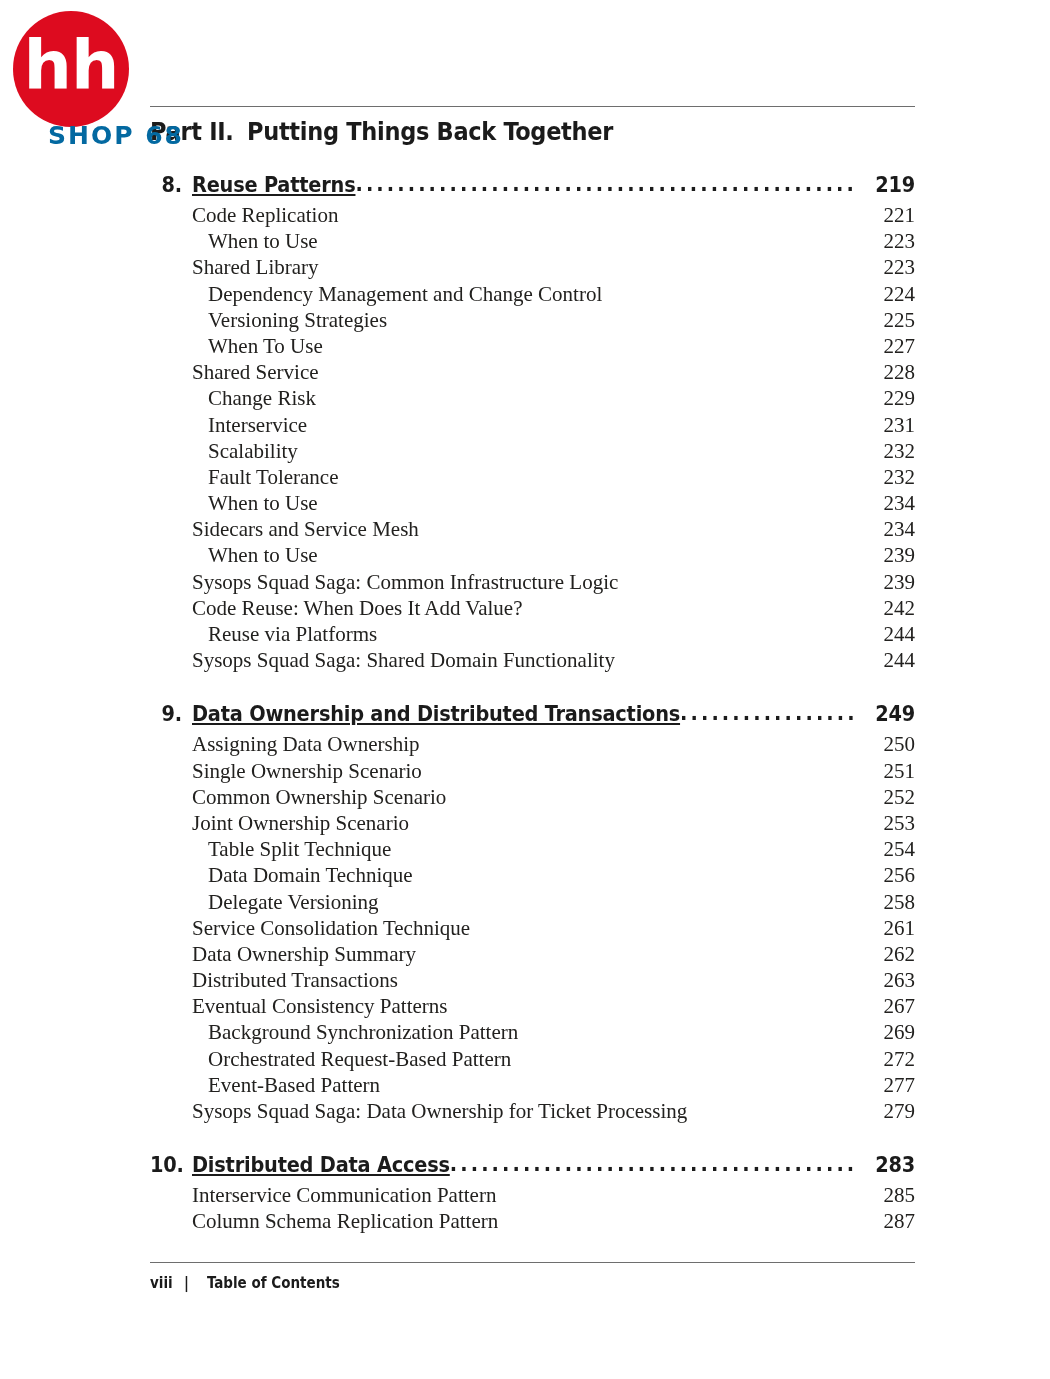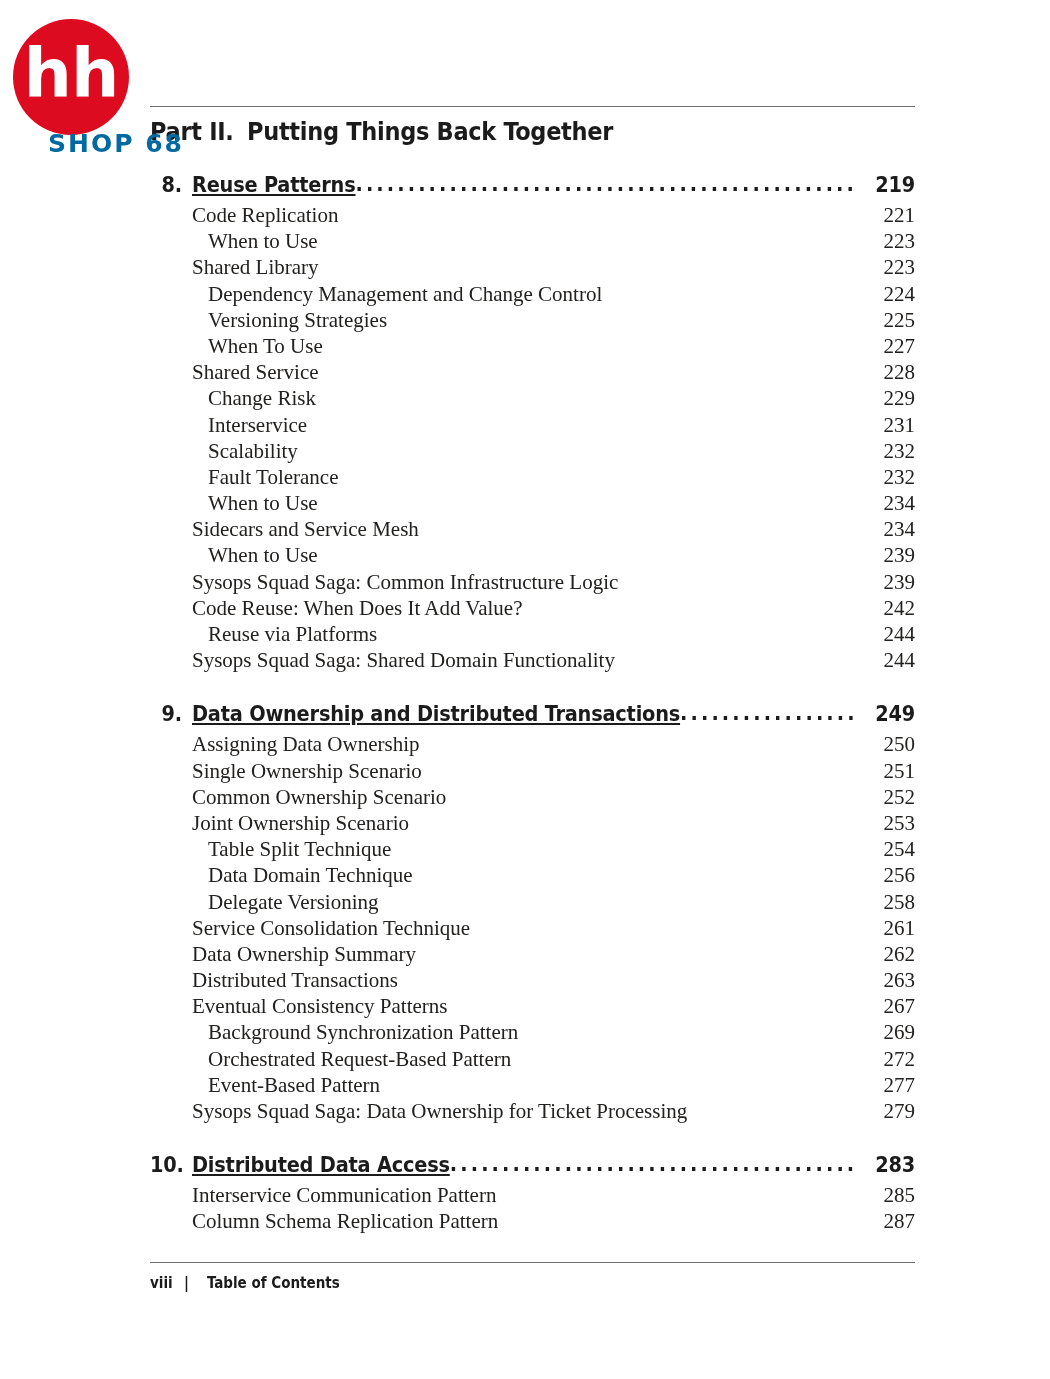--- a/index.html
+++ b/index.html
@@ -12,21 +12,21 @@
     background: #ffffff;
     font-family: "Liberation Serif", serif;
     position: relative;
     overflow: hidden;
   }
 
   
   #watermark {
     position: absolute;
     left: 0;
-    top: 11px;
+    top: 3px;
     width: 160px;
     height: 155px;
     z-index: 5;
   }
   #logo-circle {
     position: absolute;
     left: 13px;
     top: 8px;
     width: 116px;
     height: 116px;

